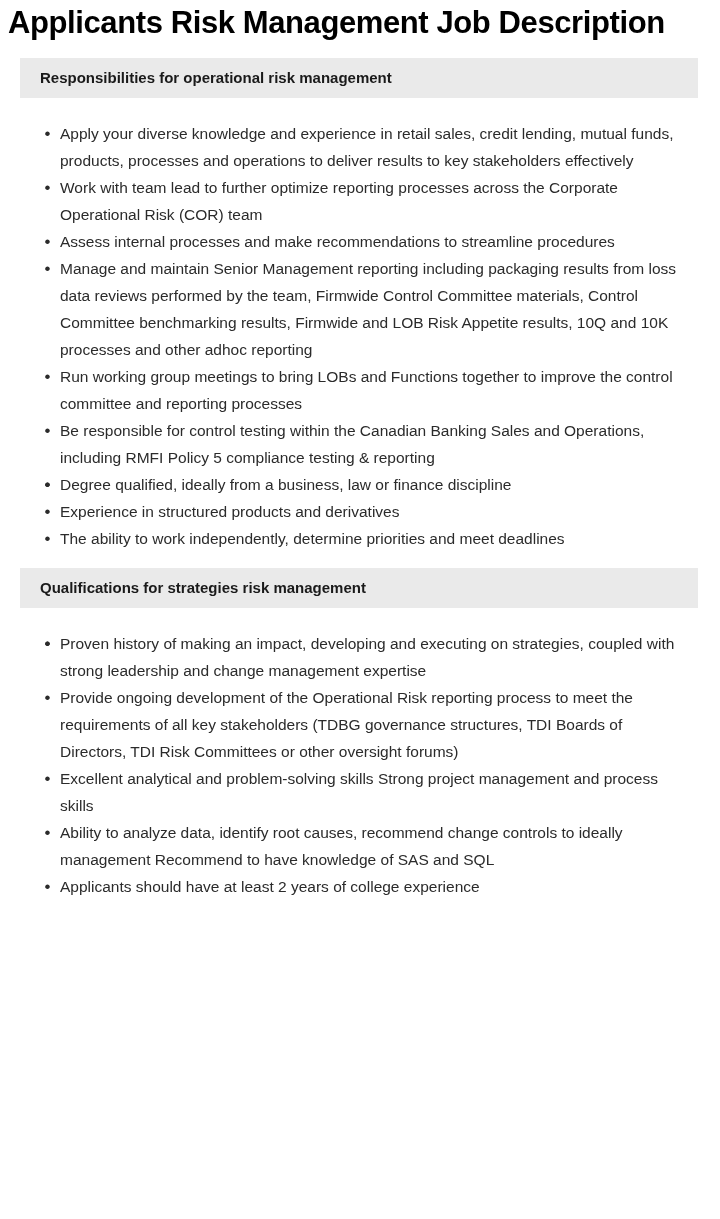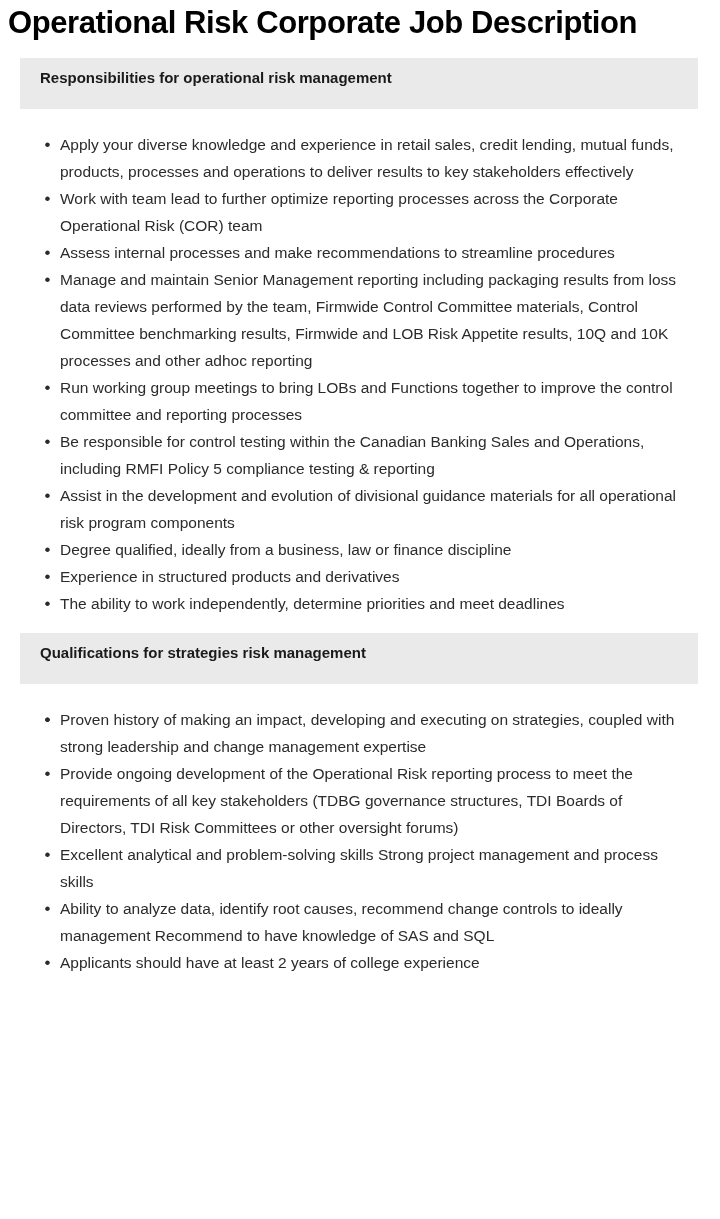--- a/index.html
+++ b/index.html
@@ -44,21 +44,21 @@
 
   
   .section {
     margin: 0;
   }
   .section-header {
     background: #eaeaea;
     margin: 16px 22px 0 20px;
     padding: 10px 0 10px 20px;
     box-sizing: border-box;
-    height: 51px;
+    height: 40px;
   }
   .section-header-text {
     font-size: 15px;
     font-weight: 700;
     line-height: 20px;
     color: #1a1a1a;
     display: block;
   }
 
   
@@ -88,35 +88,35 @@
     font-size: 17px;
     color: #2b2b2b;
     text-align: center;
   }
 </style>
 </head>
 <body>
 
 <div class="page">
 
-  <h1 class="page-title">Operational Risk Corporate Job Description</h1>
+  <h1 class="page-title">Applicants Risk Management Job Description</h1>
 
 
   <div class="section">
     <div class="section-header">
       <span class="section-header-text">Responsibilities for operational risk management</span>
     </div>
     <ul class="bullet-list responsibilities">
         <li class="bullet-item"><span class="dot">•</span><span>Apply your diverse knowledge and experience in retail sales, credit lending, mutual funds, products, processes and operations to deliver results to key stakeholders effectively</span></li>
         <li class="bullet-item"><span class="dot">•</span><span>Work with team lead to further optimize reporting processes across the Corporate Operational Risk (COR) team</span></li>
         <li class="bullet-item"><span class="dot">•</span><span>Assess internal processes and make recommendations to streamline procedures</span></li>
         <li class="bullet-item"><span class="dot">•</span><span>Manage and maintain Senior Management reporting including packaging results from loss data reviews performed by the team, Firmwide Control Committee materials, Control Committee benchmarking results, Firmwide and LOB Risk Appetite results, 10Q and 10K processes and other adhoc reporting</span></li>
         <li class="bullet-item"><span class="dot">•</span><span>Run working group meetings to bring LOBs and Functions together to improve the control committee and reporting processes</span></li>
         <li class="bullet-item"><span class="dot">•</span><span>Be responsible for control testing within the Canadian Banking Sales and Operations, including RMFI Policy 5 compliance testing &amp; reporting</span></li>
-        <li class="bullet-item"><span class="dot">•</span><span>Assist in the development and evolution of divisional guidance materials for all operational risk program components</span></li>
+        <li class="bullet-item"><span class="dot">•</span></li>
         <li class="bullet-item"><span class="dot">•</span><span>Degree qualified, ideally from a business, law or finance discipline</span></li>
         <li class="bullet-item"><span class="dot">•</span><span>Experience in structured products and derivatives</span></li>
         <li class="bullet-item"><span class="dot">•</span><span>The ability to work independently, determine priorities and meet deadlines</span></li>
       </ul>
   </div>
 
   <div class="section">
     <div class="section-header">
       <span class="section-header-text">Qualifications for strategies risk management</span>
     </div>

